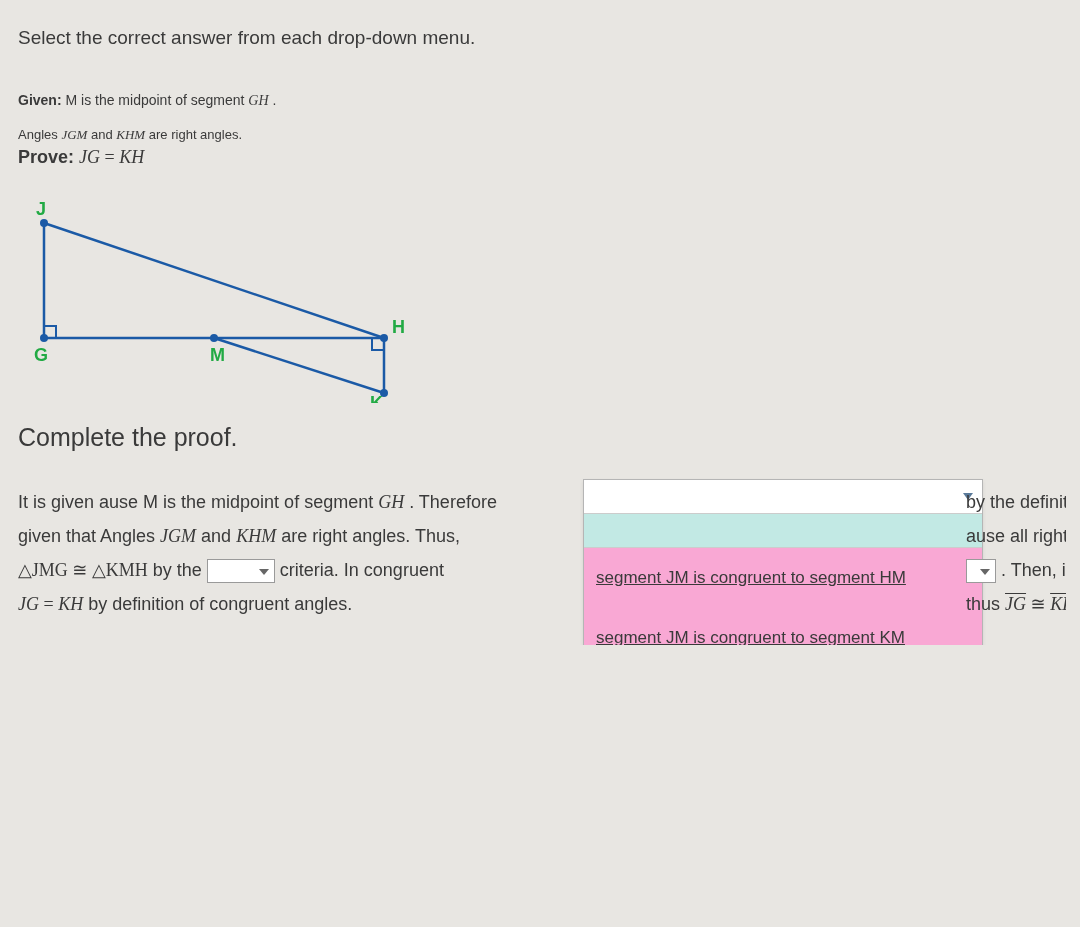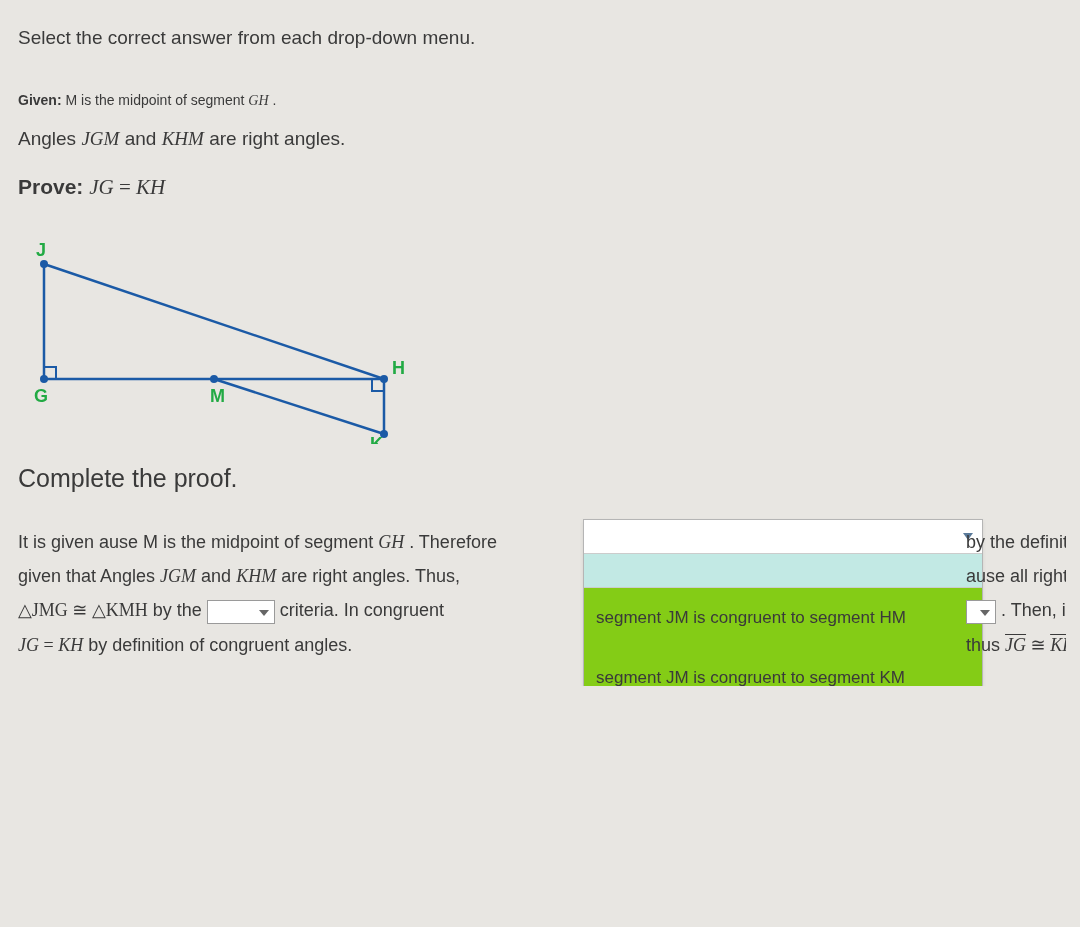--- a/index.html
+++ b/index.html
@@ -7,22 +7,22 @@
       font-family: Arial, Helvetica, sans-serif;
       background: #e8e6e2;
       padding: 24px 18px;
       width: 1080px;
       font-size: 18px;
       color: #3a3a3a;
       line-height: 1.5;
     }
     .instruction { margin-bottom: 37px; font-size: 19px; }
     .given-line { margin-bottom: 14px; font-size: 14px; }
-    .angles-line { margin-bottom: 18px; font-size: 19px; }
-    .prove-line { margin-bottom: 20px; font-size: 21px; }
+    .angles-line { font-size: 13px; }
+    .prove-line { margin-bottom: 12px; font-size: 18px; }
     .bold { font-weight: 700; }
     .mathvar { font-family: 'Times New Roman', serif; font-style: italic; }
     .mathop { font-family: 'Times New Roman', serif; }
     .overline { text-decoration: overline; font-family: 'Times New Roman', serif; font-style: italic; }
     .diagram { margin: 10px 0 8px -4px; }
     .complete-line { margin-bottom: 28px; font-size: 25px; }
     .proof-block { position: relative; font-size: 18px; line-height: 1.9; }
     .small-select {
       display: inline-block;
       background: #fff;
@@ -50,23 +50,24 @@
       line-height: 1.9;
       overflow: hidden;
       white-space: nowrap;
       text-align: left;
     }
     .dropdown-box {
       position: absolute;
       left: 565px;
       top: -6px;
       width: 400px;
-      background: #84cc16;
+      background: #f9a8d4;
       border: 1px solid #b5b5b5;
       box-shadow: 0 2px 4px rgba(0,0,0,0.08);
+      text-decoration: underline;
     }
     .dropdown-header {
       height: 34px;
       border-bottom: 1px solid #ccc;
       position: relative;
       background: #fff;
     }
     .dropdown-header::after {
       content: "";
       position: absolute;

